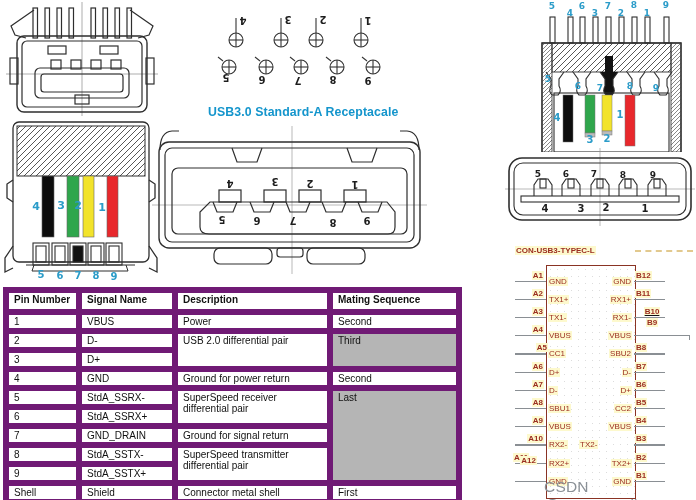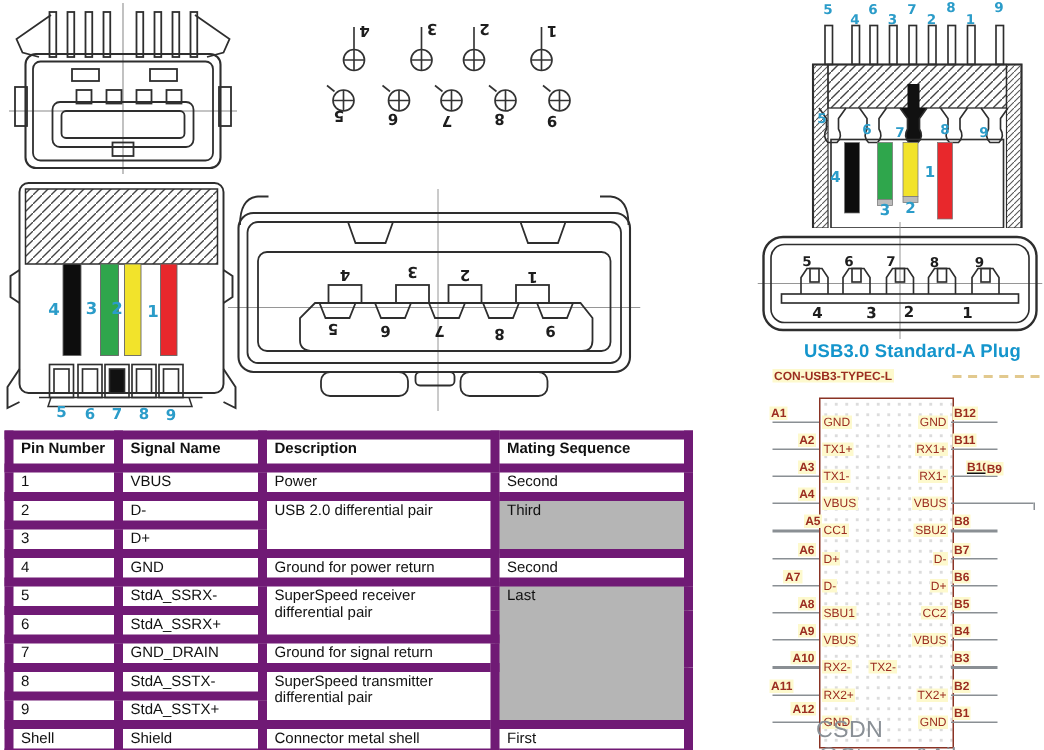--- a/index.html
+++ b/index.html
@@ -177,20 +177,21 @@
       </g>
       <g id="nl-recmap-bot">
         <text x="16" y="71" text-anchor="middle" font-size="10" font-weight="bold" font-family="&quot;DejaVu Sans&quot;, sans-serif" fill="#1d1d1d" transform="rotate(180 16 67.5)">5</text>
         <text x="52" y="73" text-anchor="middle" font-size="10" font-weight="bold" font-family="&quot;DejaVu Sans&quot;, sans-serif" fill="#1d1d1d" transform="rotate(180 52 69.5)">6</text>
         <text x="88" y="74" text-anchor="middle" font-size="10" font-weight="bold" font-family="&quot;DejaVu Sans&quot;, sans-serif" fill="#1d1d1d" transform="rotate(180 88 70.5)">7</text>
         <text x="123" y="73" text-anchor="middle" font-size="10" font-weight="bold" font-family="&quot;DejaVu Sans&quot;, sans-serif" fill="#1d1d1d" transform="rotate(180 123 69.5)">8</text>
         <text x="158" y="74" text-anchor="middle" font-size="10" font-weight="bold" font-family="&quot;DejaVu Sans&quot;, sans-serif" fill="#1d1d1d" transform="rotate(180 158 70.5)">9</text>
       </g>
   </svg>
 
+  <div class="diagram-label" style="left:208px;top:105px">USB3.0 Standard-A Receptacale</div>
 
   <svg class="abs" style="left:152px;top:126px" width="275" height="148" viewBox="0 0 275 148">
     <line x1="140" y1="0" x2="140" y2="148" stroke="#8a8a8a" stroke-width="0.6"></line>
     <line x1="0" y1="79" x2="275" y2="79" stroke="#8a8a8a" stroke-width="0.6"></line>
     <g stroke="#2e2e2e" fill="none" stroke-width="1.2">
       <path d="M8 24 Q8 6 20 5 L27 5"></path>
         <path d="M267 24 Q267 6 255 5 L248 5"></path>
       <rect x="7" y="16" width="261" height="106" rx="10" stroke-width="1.4"></rect>
       <rect x="13" y="22" width="249" height="94" rx="7"></rect>
       <path d="M80 22 L85 36 L105 36 L110 22"></path>
@@ -316,74 +317,73 @@
         <text x="148" y="30" text-anchor="middle" font-size="9" font-weight="bold" font-family="&quot;DejaVu Sans&quot;, sans-serif" fill="#1d1d1d">9</text>
       </g>
       <g id="nl-pface-bot">
         <text x="40" y="64" text-anchor="middle" font-size="10" font-weight="bold" font-family="&quot;DejaVu Sans&quot;, sans-serif" fill="#1d1d1d">4</text>
         <text x="76" y="64" text-anchor="middle" font-size="10" font-weight="bold" font-family="&quot;DejaVu Sans&quot;, sans-serif" fill="#1d1d1d">3</text>
         <text x="101" y="63" text-anchor="middle" font-size="10" font-weight="bold" font-family="&quot;DejaVu Sans&quot;, sans-serif" fill="#1d1d1d">2</text>
         <text x="140" y="64" text-anchor="middle" font-size="10" font-weight="bold" font-family="&quot;DejaVu Sans&quot;, sans-serif" fill="#1d1d1d">1</text>
       </g>
   </svg>
 
-  <div class="diagram-label" style="left:536px;top:227px">USB3.0 Standard-A Plug</div>
 
   <div id="schematic">
     <span class="sch-title sch-hl">CON-USB3-TYPEC-L</span>
     <span class="sch-ghost"></span>
     <div class="sch-box"></div>
     <div id="sch-pins">
         <div class="sch-stub" style="left: 2px; top: 34.5px; width: 31px;"></div>
-        <div class="sch-cell" style="left: 0px; top: 24.5px; width: 31px; text-align: left;"><span class="sch-hl sch-b">A1</span></div>
+        <div class="sch-cell" style="left: 0px; top: 24.5px; width: 31px; text-align: right;"><span class="sch-hl sch-b">A1</span></div>
         <div class="sch-cell" style="left: 35px; top: 30.5px;"><span class="sch-hl">GND</span></div>
         <div class="sch-stub" style="left: 2px; top: 52.7px; width: 31px;"></div>
         <div class="sch-cell" style="left: 0px; top: 42.7px; width: 31px; text-align: right;"><span class="sch-hl sch-b">A2</span></div>
         <div class="sch-cell" style="left: 35px; top: 48.7px;"><span class="sch-hl">TX1+</span></div>
         <div class="sch-stub" style="left: 2px; top: 70.9px; width: 31px;"></div>
         <div class="sch-cell" style="left: 0px; top: 60.9px; width: 31px; text-align: right;"><span class="sch-hl sch-b">A3</span></div>
         <div class="sch-cell" style="left: 35px; top: 66.9px;"><span class="sch-hl">TX1-</span></div>
         <div class="sch-stub" style="left: 2px; top: 89.1px; width: 31px;"></div>
         <div class="sch-cell" style="left: 0px; top: 79.1px; width: 31px; text-align: right;"><span class="sch-hl sch-b">A4</span></div>
         <div class="sch-cell" style="left: 35px; top: 85.1px;"><span class="sch-hl">VBUS</span></div>
         <div class="sch-stub" style="left: 2px; top: 107.3px; width: 31px;"></div>
         <div class="sch-cell" style="left: 4px; top: 97.3px; width: 31px; text-align: right;"><span class="sch-hl sch-b">A5</span></div>
         <div class="sch-cell" style="left: 35px; top: 103.3px;"><span class="sch-hl">CC1</span></div>
         <div class="sch-stub" style="left: 2px; top: 125.5px; width: 31px;"></div>
         <div class="sch-cell" style="left: 0px; top: 115.5px; width: 31px; text-align: right;"><span class="sch-hl sch-b">A6</span></div>
         <div class="sch-cell" style="left: 35px; top: 121.5px;"><span class="sch-hl">D+</span></div>
         <div class="sch-stub" style="left: 2px; top: 143.7px; width: 31px;"></div>
-        <div class="sch-cell" style="left: 0px; top: 133.7px; width: 31px; text-align: center;"><span class="sch-hl sch-b">A7</span></div>
+        <div class="sch-cell" style="left: 0px; top: 133.7px; width: 31px; text-align: right;"><span class="sch-hl sch-b">A7</span></div>
         <div class="sch-cell" style="left: 35px; top: 139.7px;"><span class="sch-hl">D-</span></div>
         <div class="sch-stub" style="left: 2px; top: 161.9px; width: 31px;"></div>
         <div class="sch-cell" style="left: 0px; top: 151.9px; width: 31px; text-align: right;"><span class="sch-hl sch-b">A8</span></div>
         <div class="sch-cell" style="left: 35px; top: 157.9px;"><span class="sch-hl">SBU1</span></div>
         <div class="sch-stub" style="left: 2px; top: 180.1px; width: 31px;"></div>
         <div class="sch-cell" style="left: 0px; top: 170.1px; width: 31px; text-align: right;"><span class="sch-hl sch-b">A9</span></div>
         <div class="sch-cell" style="left: 35px; top: 176.1px;"><span class="sch-hl">VBUS</span></div>
         <div class="sch-stub" style="left: 2px; top: 198.3px; width: 31px;"></div>
         <div class="sch-cell" style="left: 0px; top: 188.3px; width: 31px; text-align: right;"><span class="sch-hl sch-b">A10</span></div>
         <div class="sch-cell" style="left: 35px; top: 194.3px;"><span class="sch-hl">RX2-</span></div>
         <div class="sch-stub" style="left: 2px; top: 216.5px; width: 31px;"></div>
         <div class="sch-cell" style="left: 0px; top: 206.5px; width: 31px; text-align: left;"><span class="sch-hl sch-b">A11</span></div>
         <div class="sch-cell" style="left: 35px; top: 212.5px;"><span class="sch-hl">RX2+</span></div>
         <div class="sch-stub" style="left: 2px; top: 234.7px; width: 31px;"></div>
-        <div class="sch-cell" style="left: 0px; top: 222px; width: 31px; text-align: right;"><span class="sch-hl sch-b">A12</span></div>
+        <div class="sch-cell" style="left: 0px; top: 210px; width: 31px; text-align: center;"><span class="sch-hl sch-b">A12</span></div>
         <div class="sch-cell" style="left: 35px; top: 230.7px;"><span class="sch-hl">GND</span></div>
         <div class="sch-stub" style="left: 121px; top: 34.5px; width: 31px;"></div>
         <div class="sch-cell" style="left: 122px; top: 24.5px; width: 34px; text-align: left;"><span class="sch-hl sch-b">B12</span></div>
         <div class="sch-cell" style="left: 66px; top: 30.5px; width: 53px; text-align: right;"><span class="sch-hl">GND</span></div>
         <div class="sch-stub" style="left: 121px; top: 52.7px; width: 31px;"></div>
         <div class="sch-cell" style="left: 122px; top: 42.7px; width: 34px; text-align: left;"><span class="sch-hl sch-b">B11</span></div>
         <div class="sch-cell" style="left: 66px; top: 48.7px; width: 53px; text-align: right;"><span class="sch-hl">RX1+</span></div>
         <div class="sch-stub" style="left: 121px; top: 70.9px; width: 31px;"></div>
         <div class="sch-cell" style="left: 122px; top: 60.9px; width: 34px; text-align: center; text-decoration: underline;"><span class="sch-hl sch-b">B10</span></div>
         <div class="sch-cell" style="left: 66px; top: 66.9px; width: 53px; text-align: right;"><span class="sch-hl">RX1-</span></div>
         <div class="sch-stub" style="left: 121px; top: 89.1px; width: 55px;"></div>
-        <div class="sch-cell" style="left: 122px; top: 62px; width: 34px; text-align: right;"><span class="sch-hl sch-b">B9</span></div>
+        <div class="sch-cell" style="left: 122px; top: 72px; width: 34px; text-align: center;"><span class="sch-hl sch-b">B9</span></div>
         <div class="sch-cell" style="left: 66px; top: 85.1px; width: 53px; text-align: right;"><span class="sch-hl">VBUS</span></div>
         <div class="sch-stub-v" style="left: 176px; top: 89.1px; height: 5px;"></div>
         <div class="sch-stub" style="left: 121px; top: 107.3px; width: 31px;"></div>
         <div class="sch-cell" style="left: 122px; top: 97.3px; width: 34px; text-align: left;"><span class="sch-hl sch-b">B8</span></div>
         <div class="sch-cell" style="left: 66px; top: 103.3px; width: 53px; text-align: right;"><span class="sch-hl">SBU2</span></div>
         <div class="sch-stub" style="left: 121px; top: 125.5px; width: 31px;"></div>
         <div class="sch-cell" style="left: 122px; top: 115.5px; width: 34px; text-align: left;"><span class="sch-hl sch-b">B7</span></div>
         <div class="sch-cell" style="left: 66px; top: 121.5px; width: 53px; text-align: right;"><span class="sch-hl">D-</span></div>
         <div class="sch-stub" style="left: 121px; top: 143.7px; width: 31px;"></div>
         <div class="sch-cell" style="left: 122px; top: 133.7px; width: 34px; text-align: left;"><span class="sch-hl sch-b">B6</span></div>

